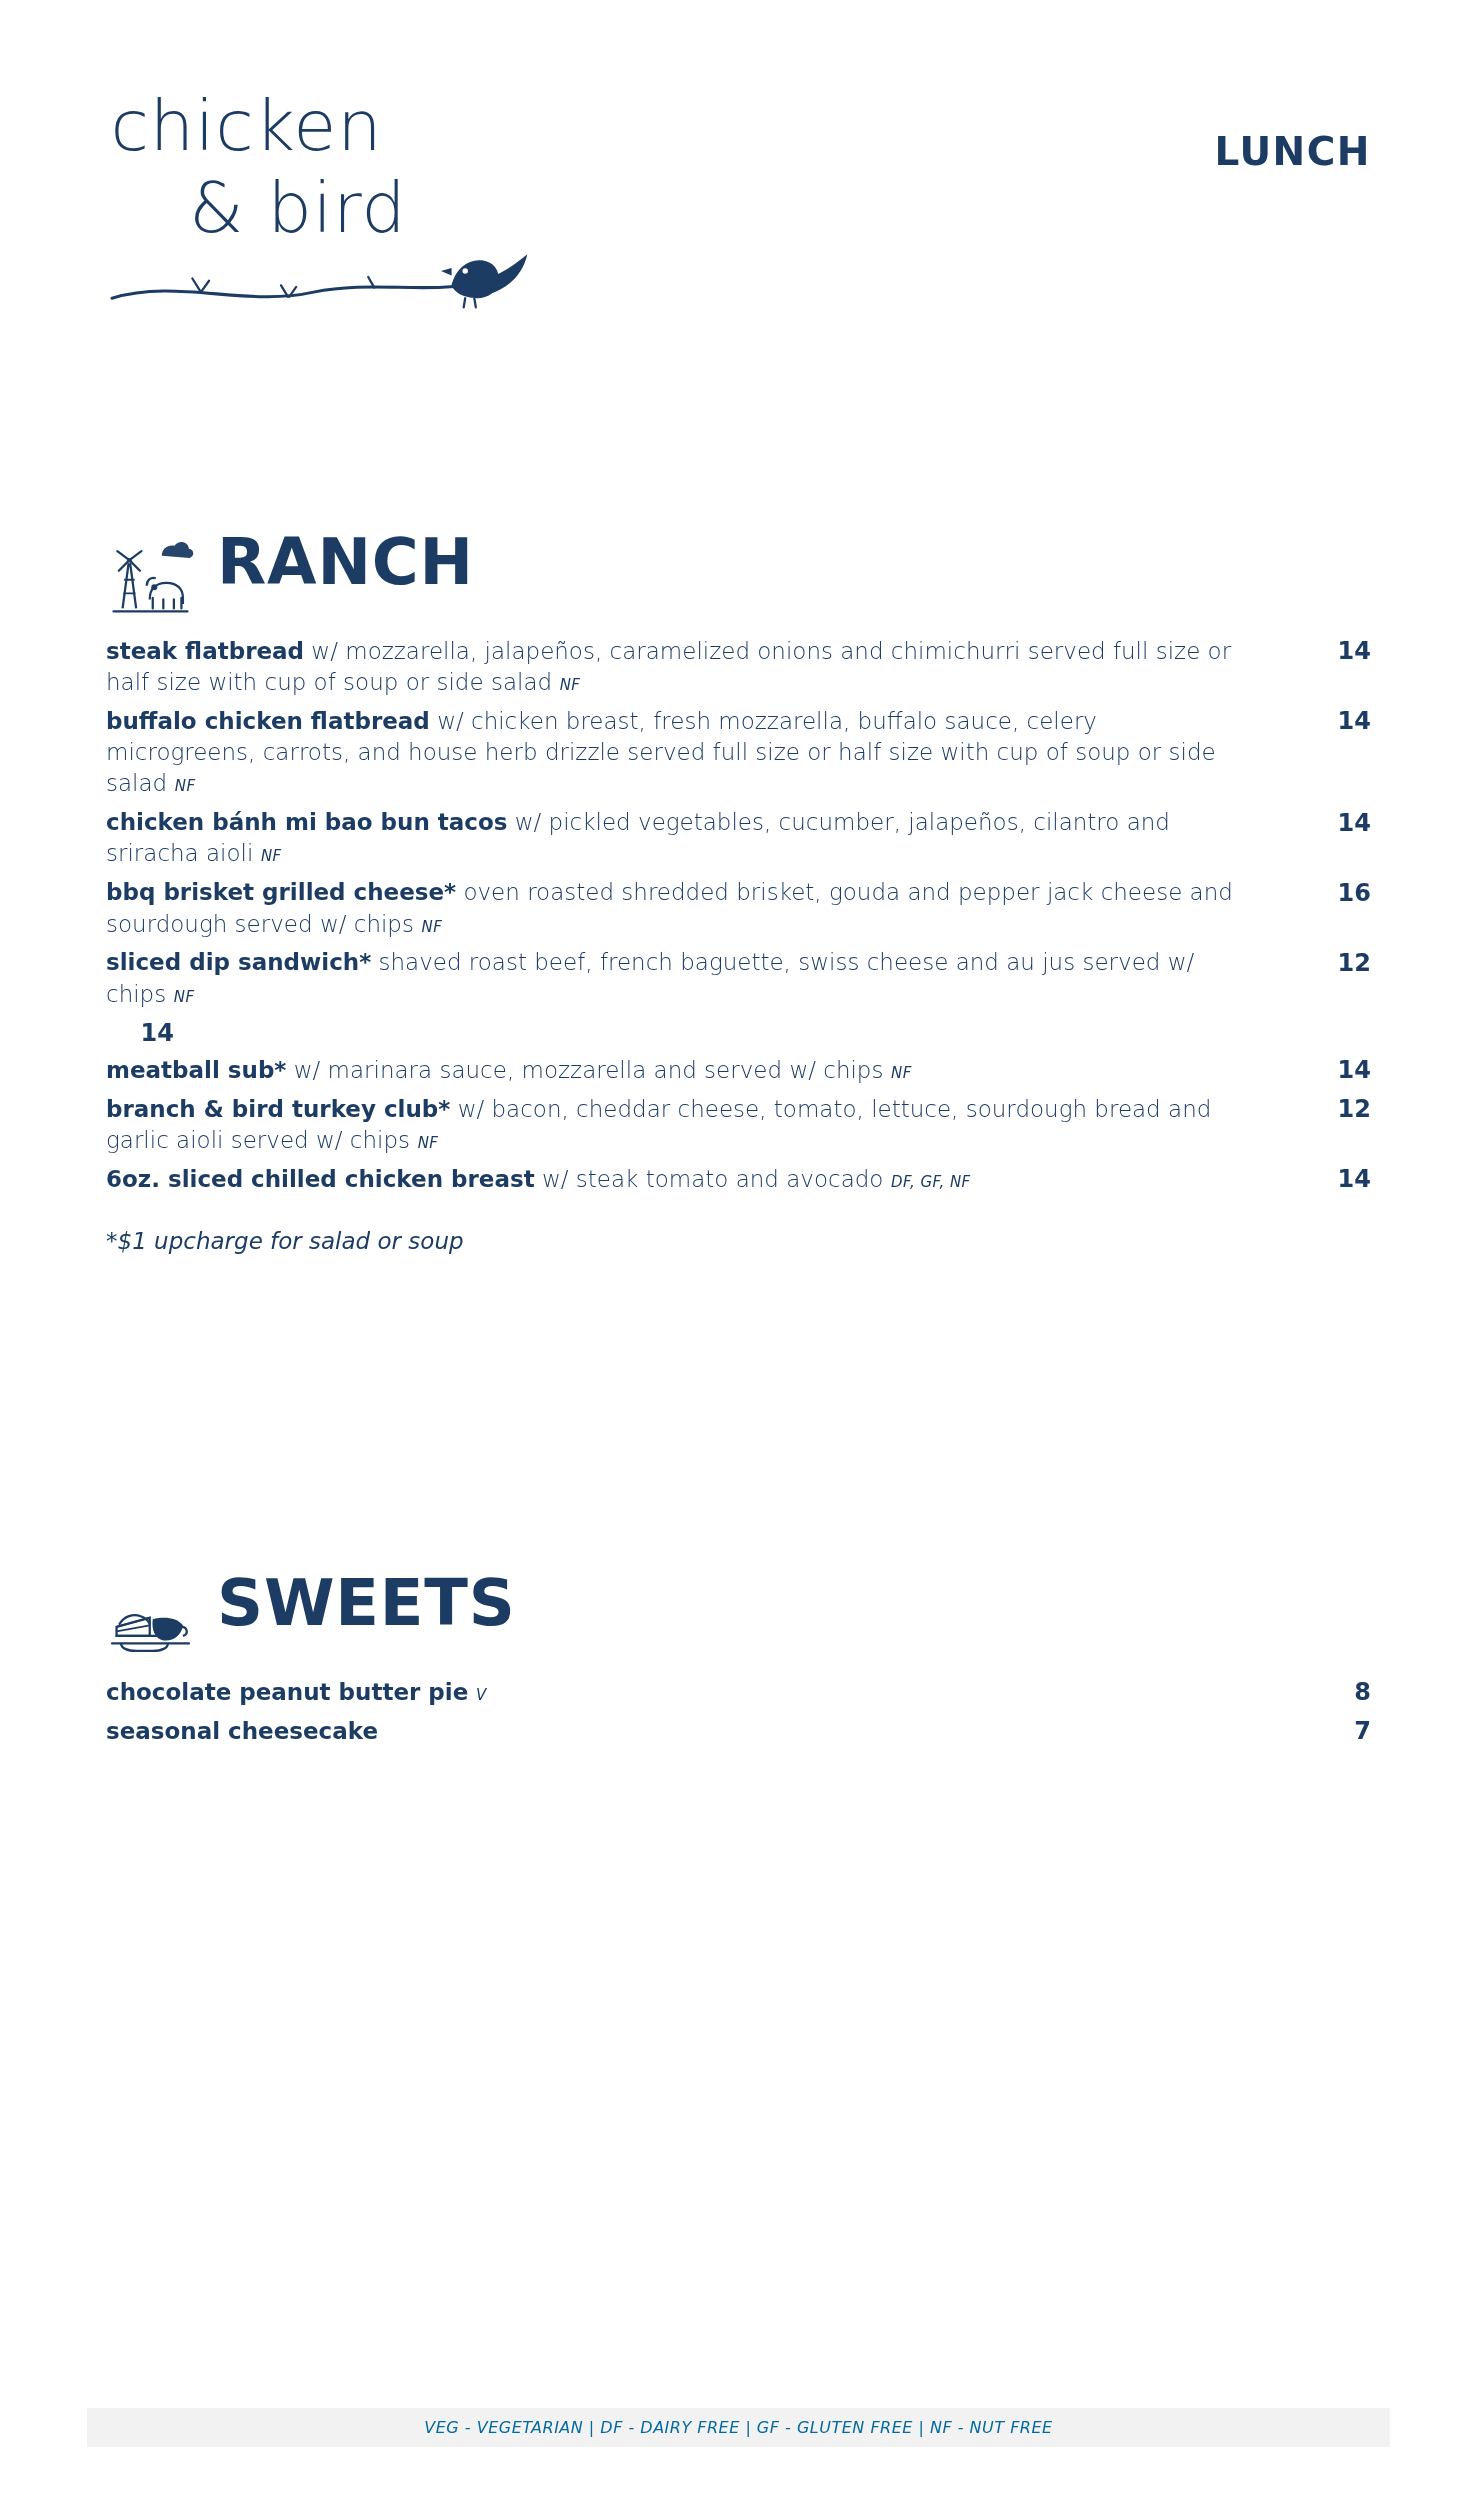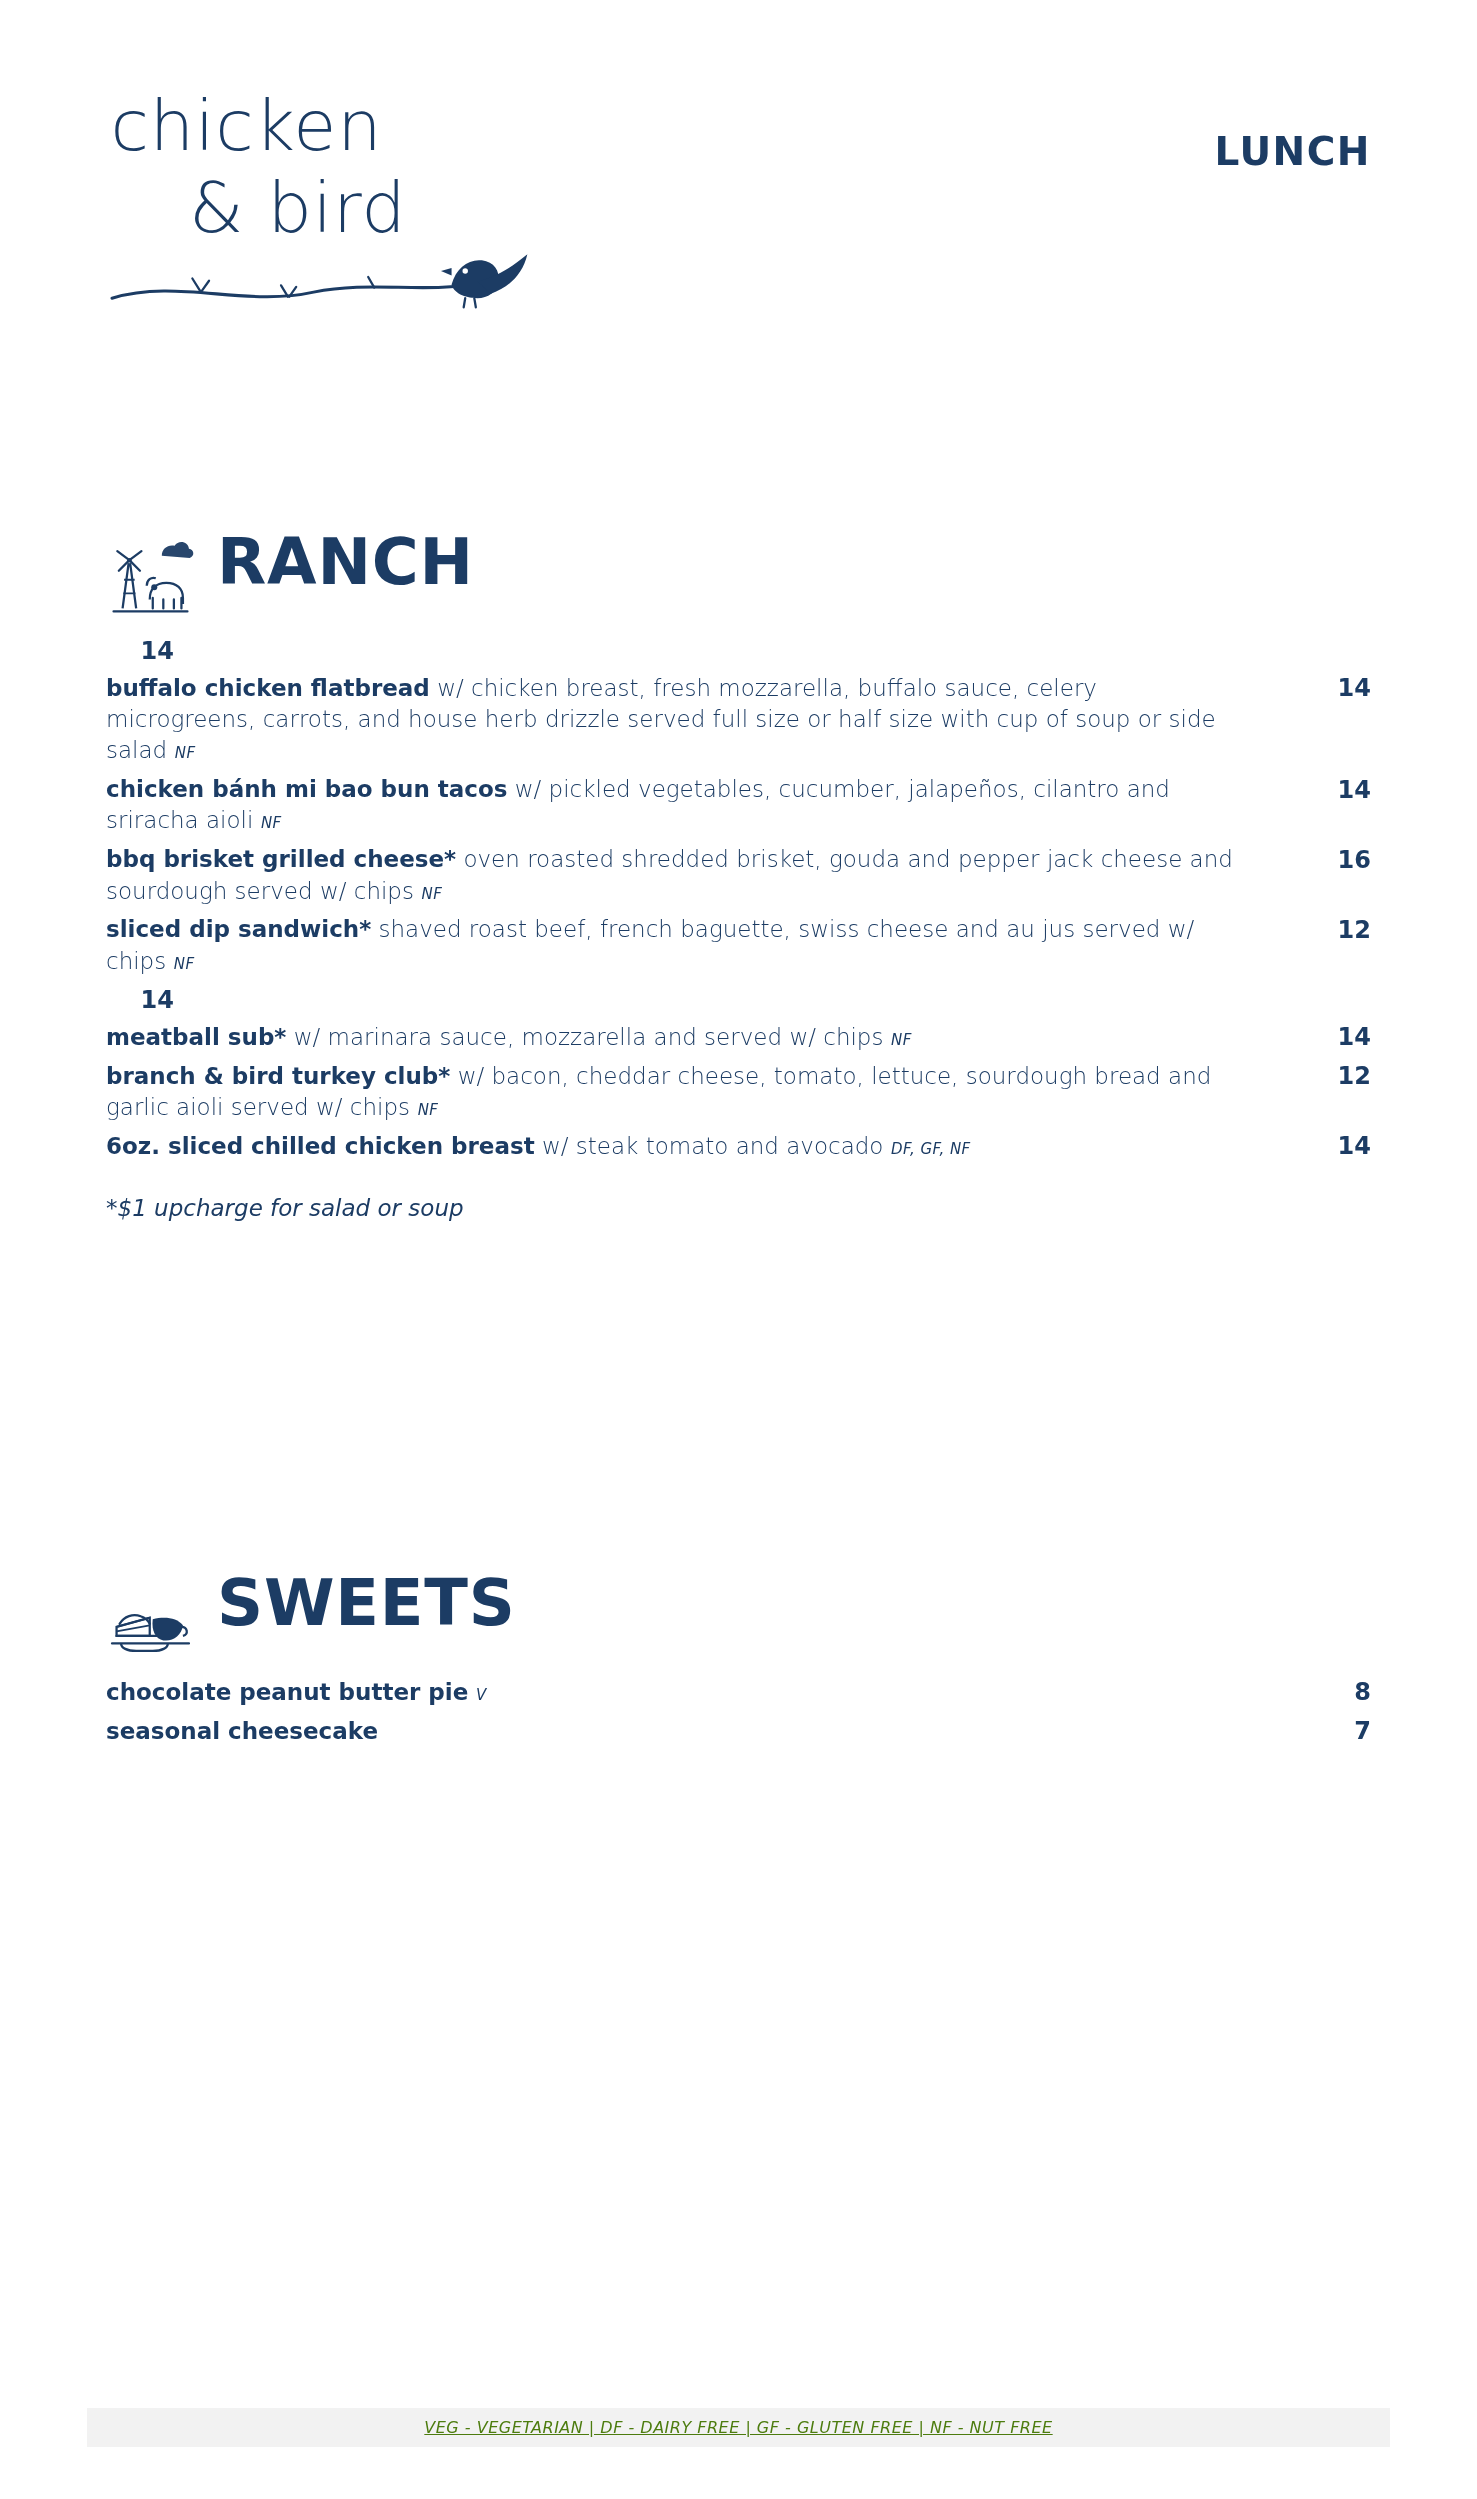--- a/index.html
+++ b/index.html
@@ -160,23 +160,22 @@
     background: #f2f2f2;
     height: 39px;
     display: flex;
     align-items: center;
     justify-content: center;
   }
   .footer-text {
     font-size: 16px;
     font-style: italic;
     letter-spacing: 0.5px;
-    color: #4d7c0f;
-    font-family: "DejaVu Sans", sans-serif;
-    text-decoration: underline;
+    color: #0369a1;
+    font-family: "DejaVu Sans", sans-serif;
   }
 </style>
 </head>
 <body>
 
 <div class="page">
 
   <div class="header">
 
     <div class="logo-block">
@@ -217,20 +216,23 @@
 
           <path d="M10 108 h 98" stroke="#1c3c64" stroke-width="3" fill="none" stroke-linecap="round"></path>
         </svg>
       </div>
       <div class="section-title">RANCH</div>
     </div>
 
     <div class="menu-list">
 
       <div class="menu-item">
+        <div class="menu-text">
+          <span class="item-name">steak flatbread</span><span class="item-desc"> w/ mozzarella, jalapeños, caramelized onions and chimichurri served full size or half size with cup of soup or side salad</span><span class="diet">NF</span>
+        </div>
         <div class="menu-price">14</div>
       </div>
 
       <div class="menu-item">
         <div class="menu-text">
           <span class="item-name">buffalo chicken flatbread</span><span class="item-desc"> w/ chicken breast, fresh mozzarella, buffalo sauce, celery microgreens, carrots, and house herb drizzle served full size or half size with cup of soup or side salad</span><span class="diet">NF</span>
         </div>
         <div class="menu-price">14</div>
       </div>
 

